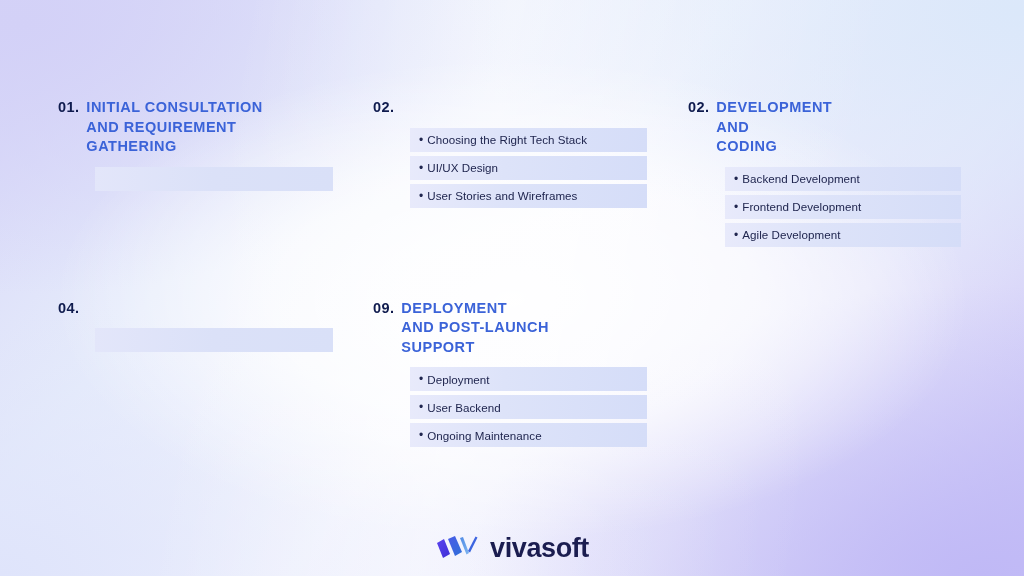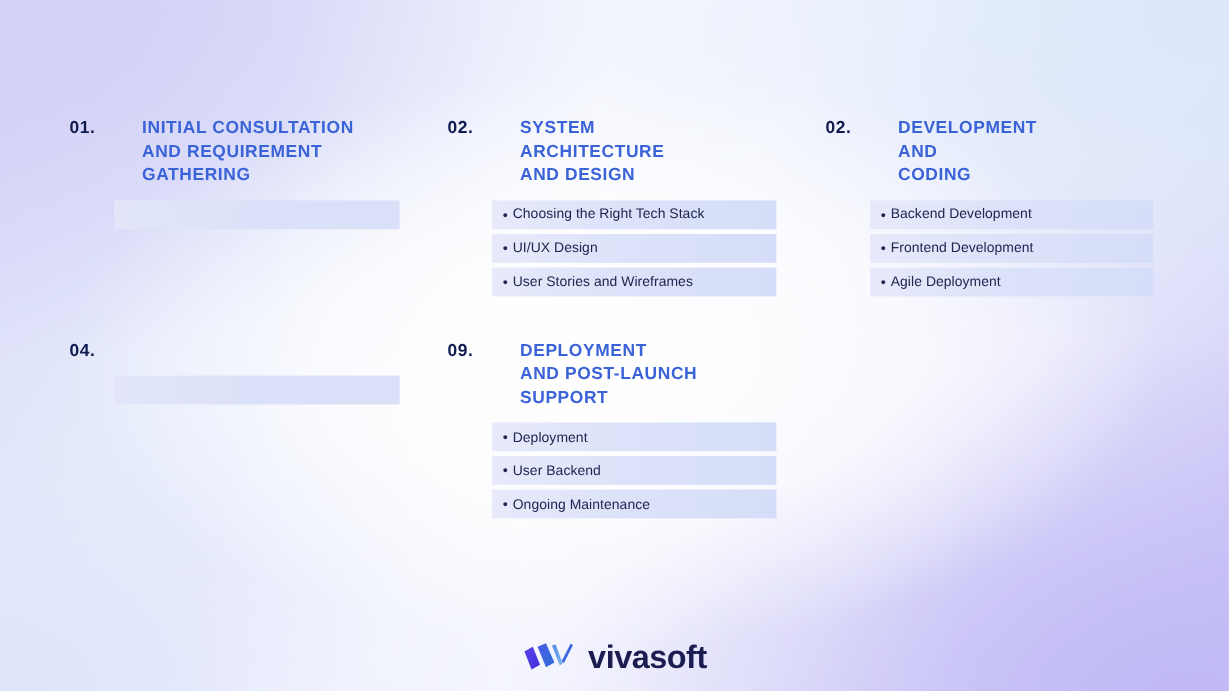--- a/index.html
+++ b/index.html
@@ -38,21 +38,21 @@
 
   
   .grid {
     position: absolute;
     left: 58px;
     top: 98px;
     width: 910px;
     display: grid;
     grid-template-columns: 315px 315px 280px;
     grid-template-rows: auto auto;
-    row-gap: 37px;
+    row-gap: 52px;
   }
 
   .step { position: relative; }
 
   .step-head {
     display: flex;
     align-items: flex-start;
     gap: 7px;
   }
 
@@ -67,21 +67,20 @@
   }
 
   .step-title {
     font-size: 14.5px;
     font-weight: 700;
     letter-spacing: 0.5px;
     color: #3b63d8;
     line-height: 19.5px;
     text-transform: uppercase;
     white-space: pre-line;
-    margin-left: 32px;
   }
 
   
   .bars {
     margin-top: 10px;
     margin-left: 37px;
     display: flex;
     flex-direction: column;
     gap: 4px;
   }
@@ -156,23 +155,20 @@
       <div class="bars">
         <div class="bar empty">
           <span class="bar-label"></span>
         </div>
       </div>
     </div>
 
     <div class="step col2">
       <div class="step-head">
         <span class="step-num">02.</span>
-        <span class="step-title">SYSTEM
-ARCHITECTURE
-AND DESIGN</span>
       </div>
       <div class="bars">
         <div class="bar">
           <span class="bar-bullet">•</span>
           <span class="bar-label">Choosing the Right Tech Stack</span>
         </div>
         <div class="bar">
           <span class="bar-bullet">•</span>
           <span class="bar-label">UI/UX Design</span>
         </div>
@@ -194,21 +190,21 @@
         <div class="bar">
           <span class="bar-bullet">•</span>
           <span class="bar-label">Backend Development</span>
         </div>
         <div class="bar">
           <span class="bar-bullet">•</span>
           <span class="bar-label">Frontend Development</span>
         </div>
         <div class="bar">
           <span class="bar-bullet">•</span>
-          <span class="bar-label">Agile Deployment</span>
+          <span class="bar-label">Agile Development</span>
         </div>
       </div>
     </div>
 
     <div class="step col1">
       <div class="step-head">
         <span class="step-num">04.</span>
       </div>
       <div class="bars">
         <div class="bar empty">

